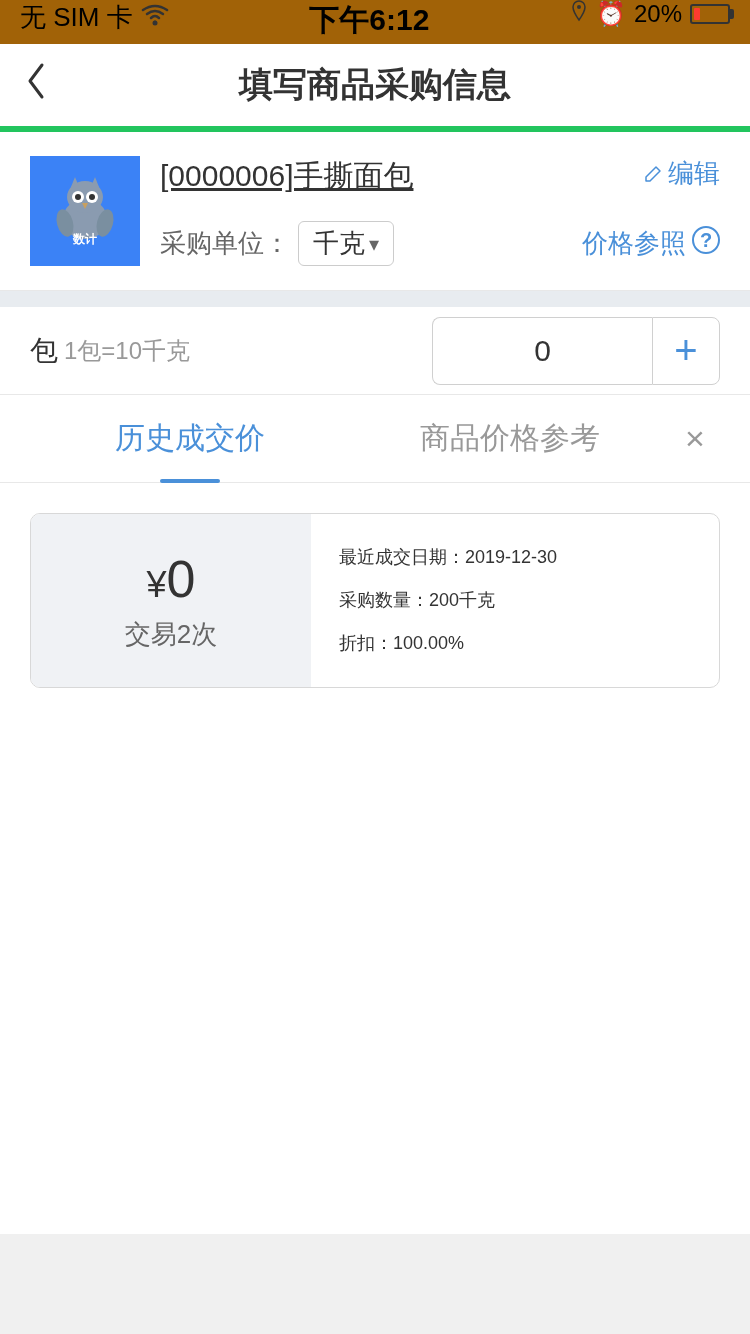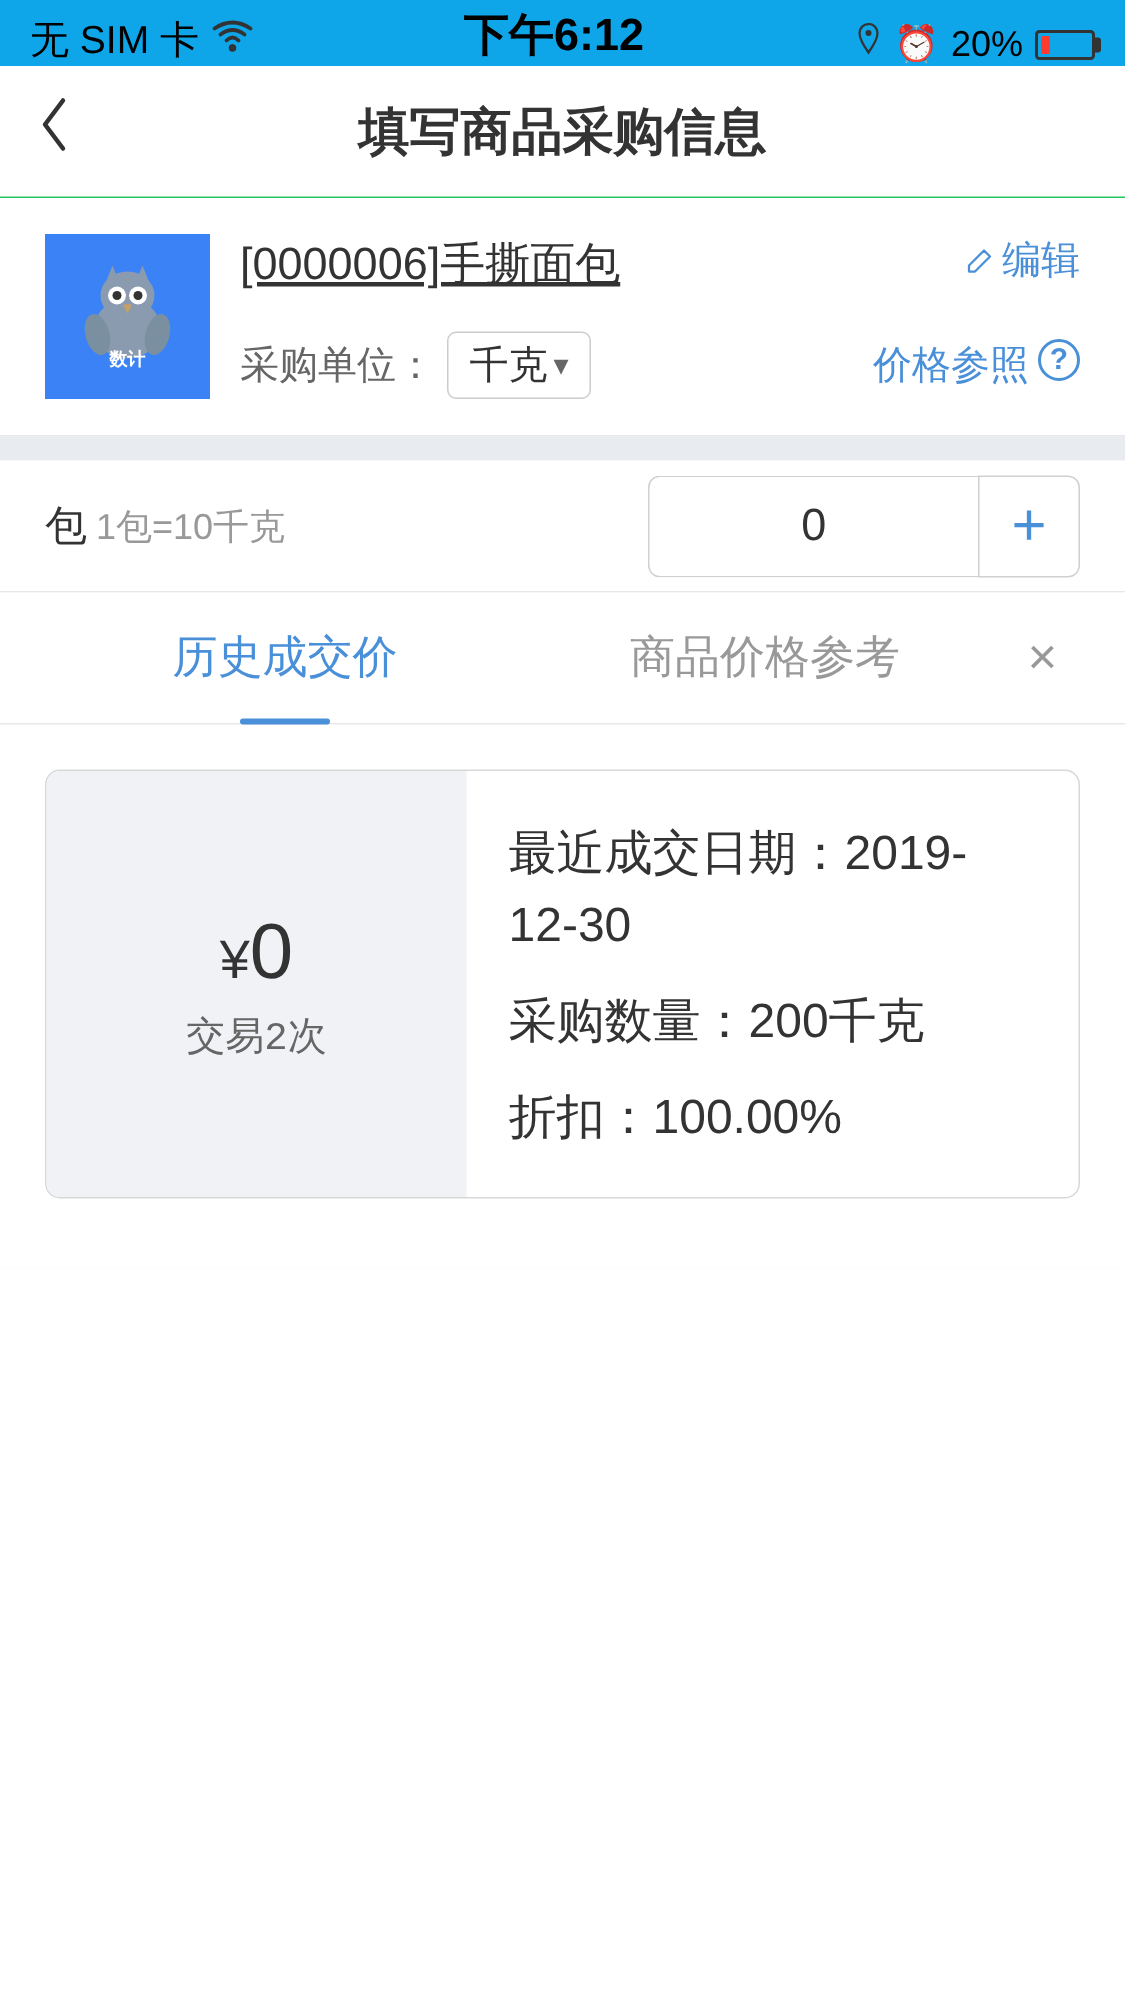--- a/index.html
+++ b/index.html
@@ -8,23 +8,23 @@
       width: 750px;
       min-height: 1334px;
       font-family: -apple-system, "PingFang SC", "Helvetica Neue", Arial, sans-serif;
       background: #f0f0f0;
       overflow-x: hidden;
     }
 
     
     .status-bar {
       height: 44px;
-      background: #0ea5e9;
-      display: flex;
-      align-items: flex-end;
+      background: #a16207;
+      display: flex;
+      align-items: flex-start;
       justify-content: space-between;
       padding: 0 20px;
       font-size: 28px;
       font-weight: 500;
     }
     .status-left {
       display: flex;
       align-items: center;
       gap: 8px;
       font-size: 26px;
@@ -72,21 +72,21 @@
     }
 
     
     .nav-bar {
       height: 88px;
       background: #fff;
       display: flex;
       align-items: center;
       justify-content: center;
       position: relative;
-      border-bottom: 1px solid #22c55e;
+      border-bottom: 6px solid #22c55e;
     }
     .nav-back {
       position: absolute;
       left: 24px;
       font-size: 36px;
       color: #333;
       cursor: pointer;
     }
     .nav-title {
       font-size: 34px;
@@ -319,32 +319,31 @@
     }
     .history-price {
       font-size: 52px;
       color: #333;
       font-weight: 500;
     }
     .history-trades {
       font-size: 26px;
       color: #666;
       margin-top: 8px;
-      font-family: Liberation Mono, monospace;
     }
     .history-card-right {
       flex: 1;
       padding: 30px 28px;
       display: flex;
       flex-direction: column;
       justify-content: center;
       gap: 16px;
     }
     .history-detail-row {
-      font-size: 32px;
+      font-size: 18px;
       color: #333;
       line-height: 1.5;
     }
 
     
     .content-area {
       background: #fff;
       flex: 1;
       min-height: 500px;
     }

